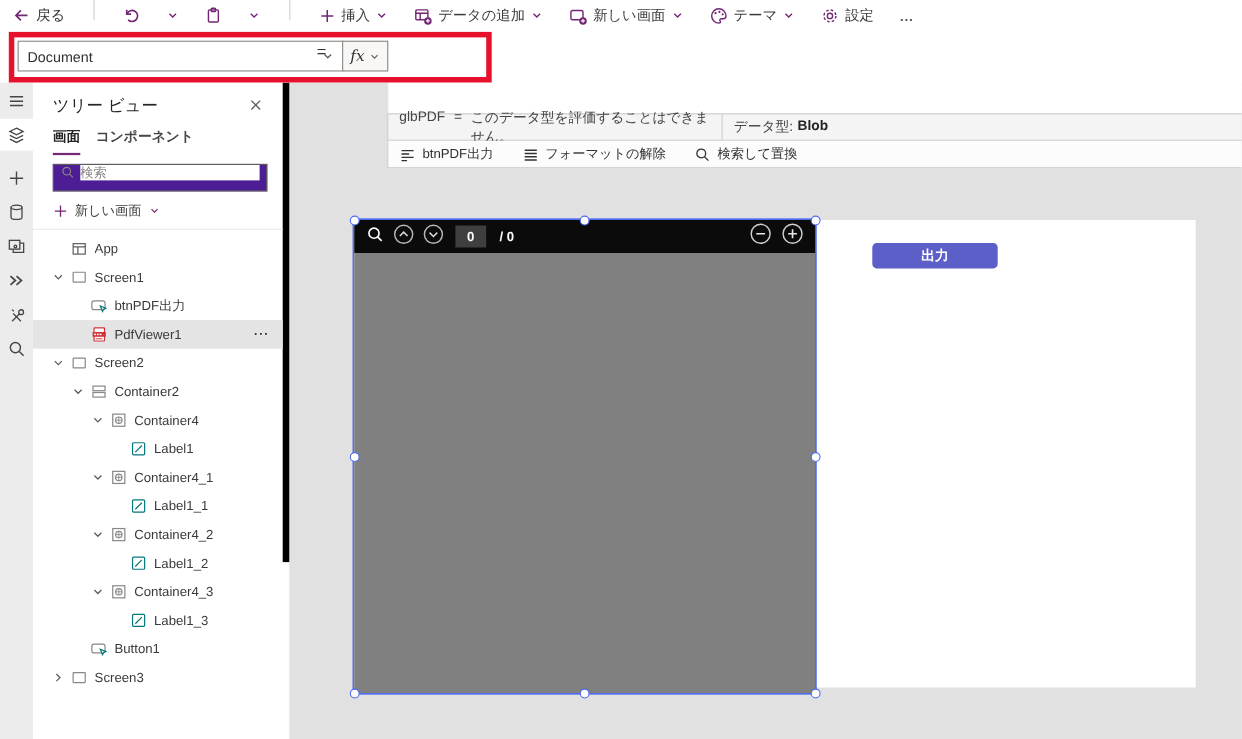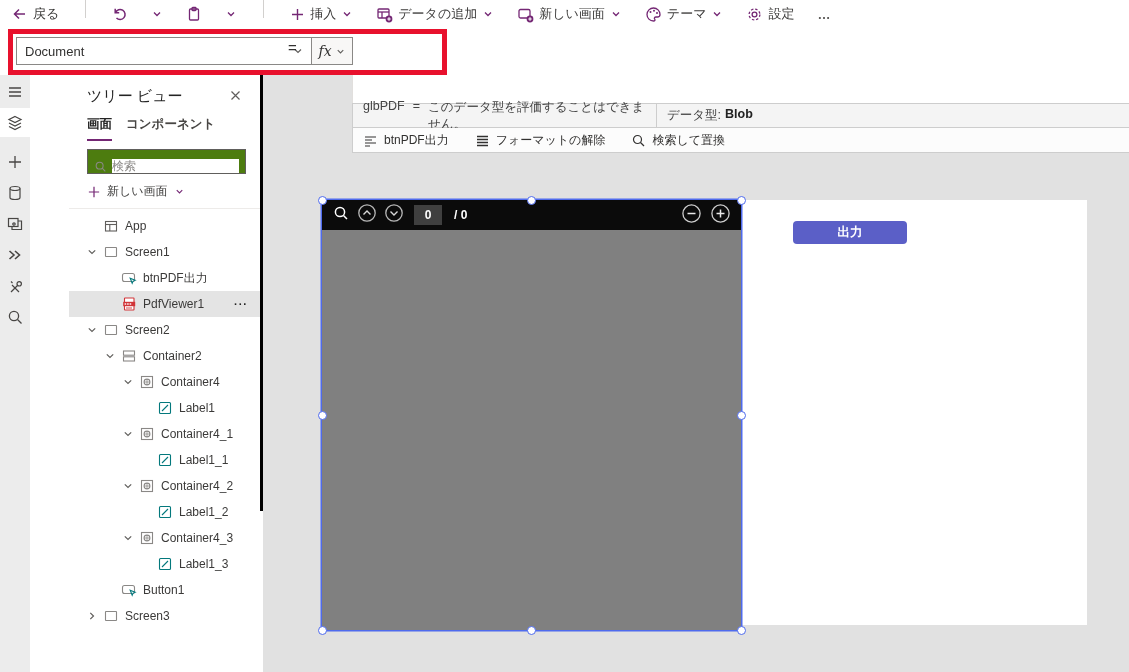--- a/index.html
+++ b/index.html
@@ -48,29 +48,29 @@
 
   
   .rail { position:absolute; left:0; top:75px; width:30px; height:597px; background:#ececec; z-index:20;
           display:flex; flex-direction:column; align-items:center; padding-top:2px; }
   .rail-cell { width:30px; height:29px; display:flex; align-items:center; justify-content:center; cursor:pointer; margin-bottom:2px; }
   .rail-cell.active { background:#fff; }
   .rail-cell:nth-child(2) { margin-bottom:10px; }
 
   
   .tree-panel { position:absolute; left:30px; top:75px; width:233px; height:436px; background:#fff;
-                border-right:3px solid #000000; z-index:20;padding-left:39px; }
+                border-right:6px solid #000000; z-index:20; }
   .tree-head { display:flex; align-items:center; justify-content:space-between; padding:12px 14px 4px 18px; }
   .tree-title { font-size:15px; color:#242424; }
   .tree-close { color:#605e5c; font-size:13px; cursor:pointer; padding:0 4px; }
   .tree-tabs { display:flex; gap:14px; padding:6px 0 0 18px; }
   .tree-tab { font-size:12.5px; color:#484644; padding-bottom:6px; cursor:pointer;font-weight:bold; }
   .tree-tab.active { color:#242424; font-weight:bold; border-bottom:2.5px solid #742774; }
-  .tree-search { margin:8px 14px 0 18px; height:25px; border:1px solid #605e5c; background:#4d7c0f;
-                 display:flex; align-items:flex-end; padding:0 6px; gap:5px; }
+  .tree-search { margin:8px 14px 0 18px; height:25px; border:1px solid #605e5c; background:#4c1d95;
+                 display:flex; align-items:flex-start; padding:0 6px; gap:5px; }
   .tree-search input { border:none; outline:none; flex:1; font-size:12px; color:#323130; min-width:0;
                        font-family:"Liberation Sans", sans-serif; }
   .tree-search input::placeholder { color:#8a8886; }
   .new-screen { display:flex; align-items:center; gap:6px; padding:9px 0 8px 18px; font-size:12px; color:#3b3a39; cursor:pointer; }
   .tree-list { border-top:1px solid #edebe9; padding-top:4px; }
   .tree-row { height:26px; display:flex; align-items:center; font-size:12px; color:#3b3a39; cursor:pointer; }
   .tree-row.selected { background:#e4e4e4; }
   .chev, .chev-spacer { width:18px; display:flex; justify-content:center; flex:none; }
   .ticon { width:20px; display:flex; justify-content:center; flex:none; }
   .tlabel { margin-left:4px; white-space:nowrap; overflow:hidden; }

